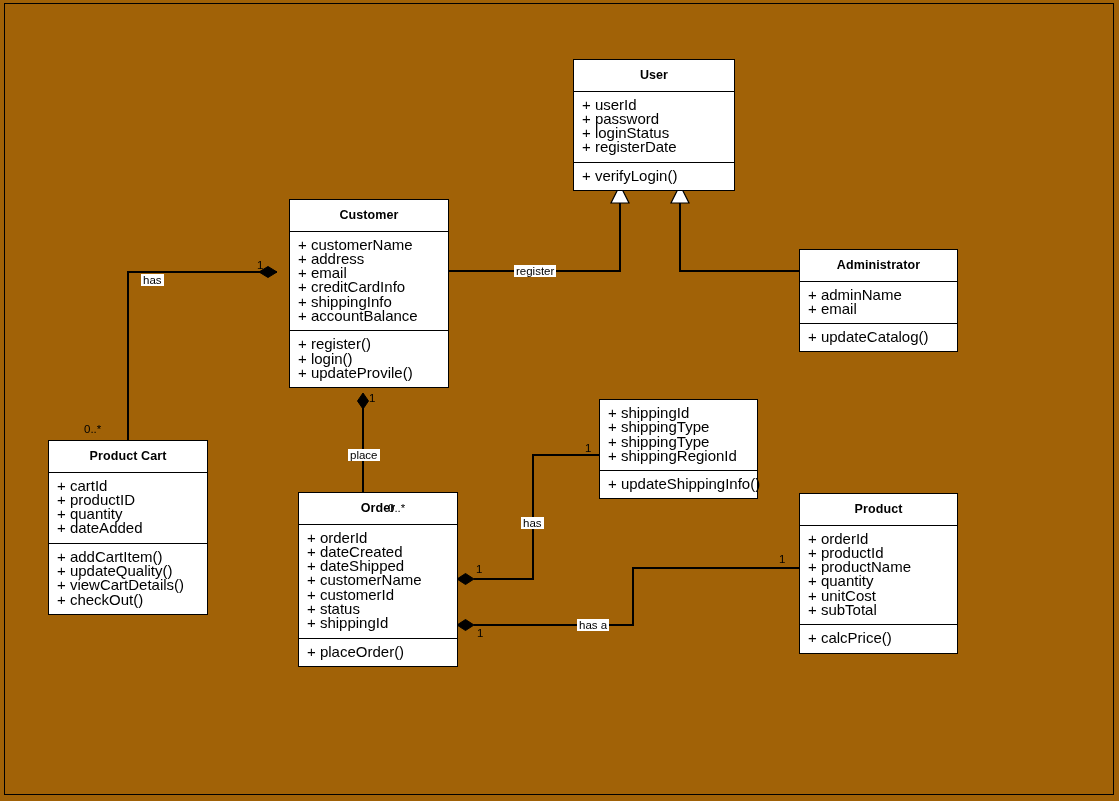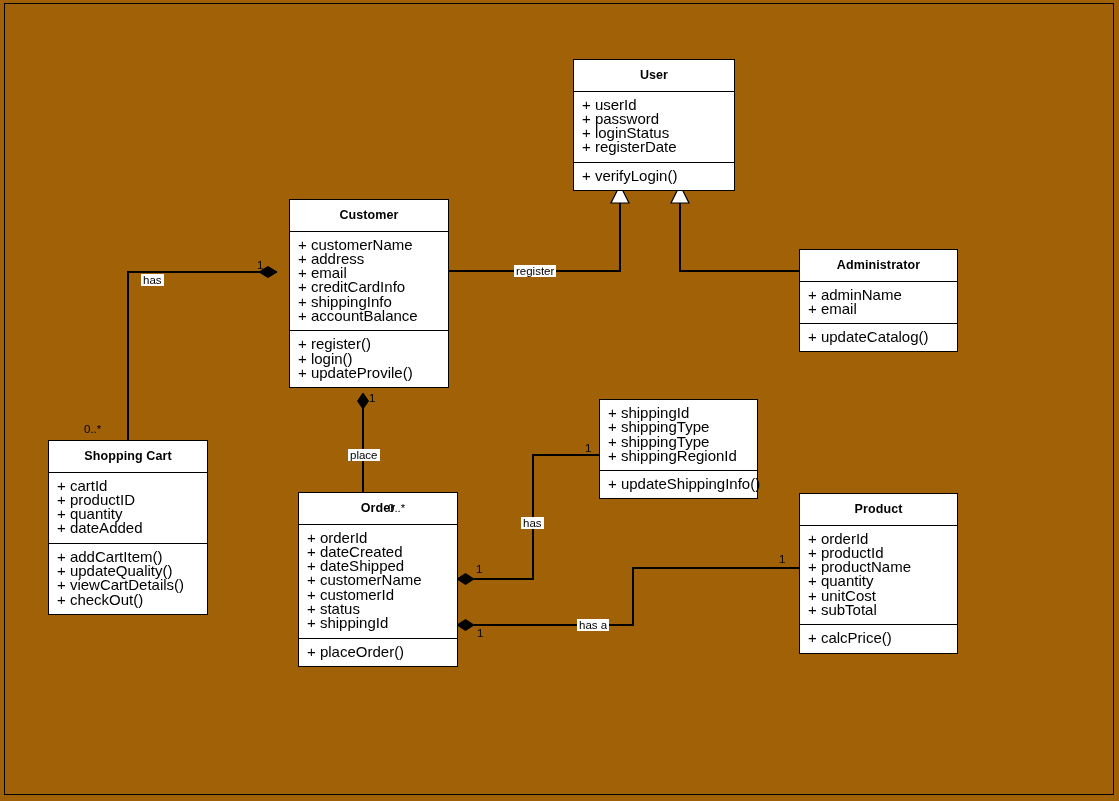--- a/index.html
+++ b/index.html
@@ -155,21 +155,21 @@
     <div class="uml-compartment">
       <div class="uml-row">+ adminName</div>
       <div class="uml-row">+ email</div>
     </div>
     <div class="uml-compartment">
       <div class="uml-row">+ updateCatalog()</div>
     </div>
   </div>
 
   <div class="uml-class" style="left:48px; top:440px; width:160px;">
-    <div class="uml-title">Shopping Cart</div>
+    <div class="uml-title">Product Cart</div>
     <div class="uml-compartment">
       <div class="uml-row">+ cartId</div>
       <div class="uml-row">+ productID</div>
       <div class="uml-row">+ quantity</div>
       <div class="uml-row">+ dateAdded</div>
     </div>
     <div class="uml-compartment">
       <div class="uml-row">+ addCartItem()</div>
       <div class="uml-row">+ updateQuality()</div>
       <div class="uml-row">+ viewCartDetails()</div>

